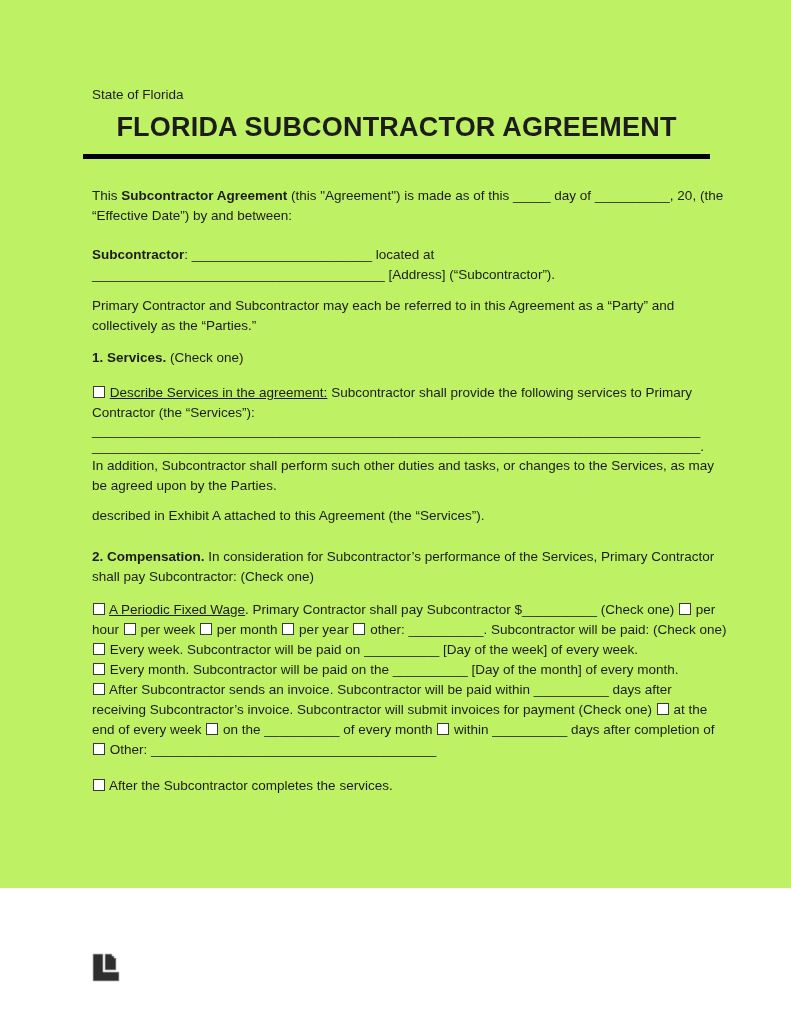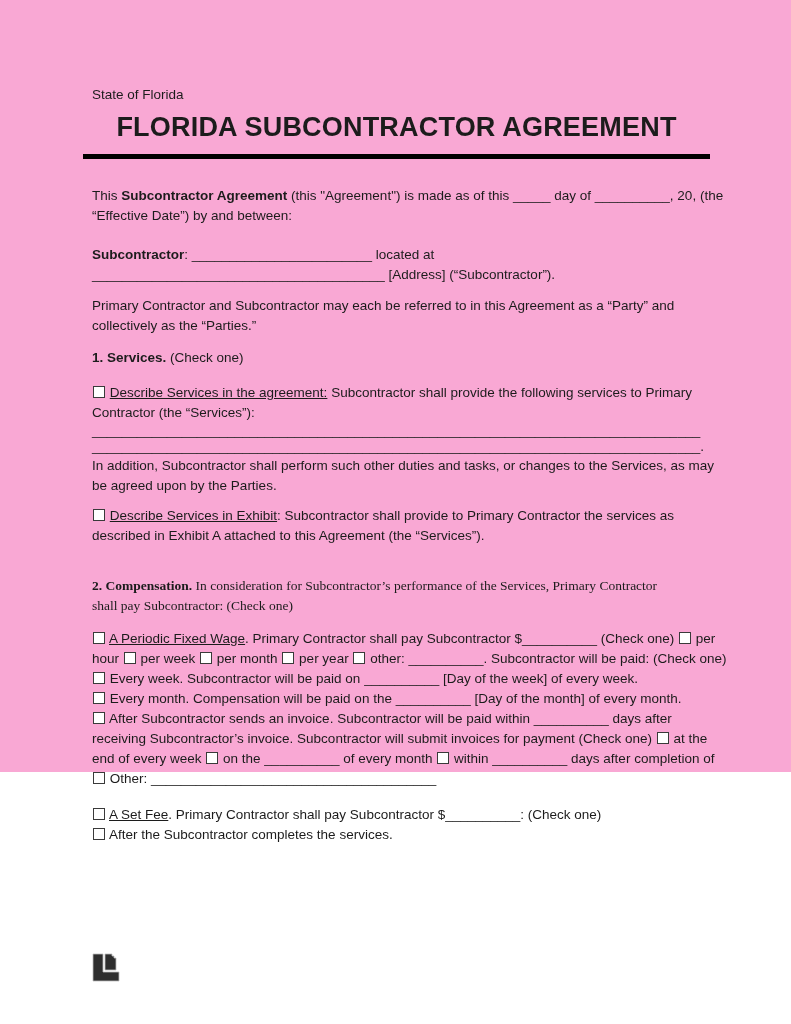--- a/index.html
+++ b/index.html
@@ -3,21 +3,21 @@
 <meta charset="utf-8">
 <style>
   html,body{margin:0;padding:0;background:#ffffff;}
   body{
     width:791px;height:1024px;
     font-family:"Liberation Sans","DejaVu Sans",sans-serif;
     color:#1c1c1c;
     position:relative;
     overflow:hidden;
   }
-  .page{position:relative;width:791px;height:772px;background:#f9a8d4;}
+  .page{position:relative;width:791px;height:888px;background:#bef264;}
   .content{padding:85px 90px 0 92px;font-size:13.5px;line-height:20px;}
   .line{white-space:nowrap;}
   .b{font-weight:bold;}
   .u{text-decoration:underline;}
   .checkbox{
     display:inline-block;width:10px;height:10px;
     border:1.3px solid #3a3a3a;background:#fff;
     vertical-align:-1px;margin:0 1px;
   }
   [data-name="state-line"]{font-size:13.5px;line-height:20px;}
@@ -29,21 +29,21 @@
   }
   [data-name="intro-paragraph"]{margin-top:27px;}
   [data-name="primary-contractor-block"]{margin-top:14px;}
   [data-name="subcontractor-block"]{margin-top:19px;}
   [data-name="parties-paragraph"]{margin-top:11px;}
   [data-name="services-heading"]{margin-top:12px;}
   [data-name="describe-agreement-item"]{margin-top:15px;}
   [data-name="services-blank-lines"] .line{line-height:16px;}
   [data-name="in-addition-paragraph"]{margin-top:1px;}
   [data-name="describe-exhibit-item"]{margin-top:10px;}
-  [data-name="compensation-heading"]{margin-top:30px;font-family:Liberation Serif, serif;}
+  [data-name="compensation-heading"]{margin-top:21px;}
   [data-name="periodic-wage-item"]{margin-top:13px;}
   [data-name="set-fee-item"]{margin-top:16px;}
   [data-name="legaltemplates-logo"]{
     position:absolute;left:90px;top:952px;width:32px;height:32px;
   }
 </style>
 </head>
 <body>
 
 <div class="page" data-name="document-page">
@@ -72,39 +72,37 @@
         </div>
         <div data-name="services-blank-lines">
           <div class="line" data-name="services-blank-lines-line"><span data-name="text-run">_________________________________________________________________________________</span></div>
           <div class="line" data-name="services-blank-lines-line"><span data-name="text-run">_________________________________________________________________________________.</span></div>
         </div>
         <div data-name="in-addition-paragraph">
           <div class="line" data-name="in-addition-paragraph-line"><span data-name="text-run">In addition, Subcontractor shall perform such other duties and tasks, or changes to the Services, as may</span></div>
           <div class="line" data-name="in-addition-paragraph-line"><span data-name="text-run">be agreed upon by the Parties.</span></div>
         </div>
         <div data-name="describe-exhibit-item">
-          <div class="line" data-name="describe-exhibit-item-line"><span class="checkbox" data-name="checkbox-icon"></span><span data-name="text-run"> </span><span class="u" data-name="text-run">Describe Services in Exhibit</span><span data-name="text-run">: Subcontractor shall provide to Primary Contractor the services as</span></div>
           <div class="line" data-name="describe-exhibit-item-line"><span data-name="text-run">described in Exhibit A attached to this Agreement (the “Services”).</span></div>
         </div>
         <div data-name="compensation-heading">
           <div class="line" data-name="compensation-heading-line"><span class="b" data-name="text-run">2. Compensation.</span><span data-name="text-run"> In consideration for Subcontractor’s performance of the Services, Primary Contractor</span></div>
           <div class="line" data-name="compensation-heading-line"><span data-name="text-run">shall pay Subcontractor: (Check one)</span></div>
         </div>
         <div data-name="periodic-wage-item">
           <div class="line" data-name="periodic-wage-item-line"><span class="checkbox" data-name="checkbox-icon"></span><span data-name="text-run"> </span><span class="u" data-name="text-run">A Periodic Fixed Wage</span><span data-name="text-run">. Primary Contractor shall pay Subcontractor $__________ (Check one) </span><span class="checkbox" data-name="checkbox-icon"></span><span data-name="text-run"> per</span></div>
           <div class="line" data-name="periodic-wage-item-line"><span data-name="text-run">hour </span><span class="checkbox" data-name="checkbox-icon"></span><span data-name="text-run"> per week </span><span class="checkbox" data-name="checkbox-icon"></span><span data-name="text-run"> per month </span><span class="checkbox" data-name="checkbox-icon"></span><span data-name="text-run"> per year </span><span class="checkbox" data-name="checkbox-icon"></span><span data-name="text-run"> other: __________. Subcontractor will be paid: (Check one)</span></div>
           <div class="line" data-name="periodic-wage-item-line"><span class="checkbox" data-name="checkbox-icon"></span><span data-name="text-run"> Every week. Subcontractor will be paid on __________ [Day of the week] of every week.</span></div>
-          <div class="line" data-name="periodic-wage-item-line"><span class="checkbox" data-name="checkbox-icon"></span><span data-name="text-run"> Every month. Compensation will be paid on the __________ [Day of the month] of every month.</span></div>
+          <div class="line" data-name="periodic-wage-item-line"><span class="checkbox" data-name="checkbox-icon"></span><span data-name="text-run"> Every month. Subcontractor will be paid on the __________ [Day of the month] of every month.</span></div>
           <div class="line" data-name="periodic-wage-item-line"><span class="checkbox" data-name="checkbox-icon"></span><span data-name="text-run"> After Subcontractor sends an invoice. Subcontractor will be paid within __________ days after</span></div>
           <div class="line" data-name="periodic-wage-item-line"><span data-name="text-run">receiving Subcontractor’s invoice. Subcontractor will submit invoices for payment (Check one) </span><span class="checkbox" data-name="checkbox-icon"></span><span data-name="text-run"> at the</span></div>
           <div class="line" data-name="periodic-wage-item-line"><span data-name="text-run">end of every week </span><span class="checkbox" data-name="checkbox-icon"></span><span data-name="text-run"> on the __________ of every month </span><span class="checkbox" data-name="checkbox-icon"></span><span data-name="text-run"> within __________ days after completion of</span></div>
           <div class="line" data-name="periodic-wage-item-line"><span class="checkbox" data-name="checkbox-icon"></span><span data-name="text-run"> Other: ______________________________________</span></div>
         </div>
         <div data-name="set-fee-item">
-          <div class="line" data-name="set-fee-item-line"><span class="checkbox" data-name="checkbox-icon"></span><span data-name="text-run"> </span><span class="u" data-name="text-run">A Set Fee</span><span data-name="text-run">. Primary Contractor shall pay Subcontractor $__________: (Check one)</span></div>
           <div class="line" data-name="set-fee-item-line"><span class="checkbox" data-name="checkbox-icon"></span><span data-name="text-run"> After the Subcontractor completes the services.</span></div>
         </div>
       </div>
   </div>
 
   <div data-name="legaltemplates-logo">
     <svg width="32" height="32" viewBox="0 0 32 32" data-name="legaltemplates-logo-icon">
       <path d="M3 2 H13 V20 H29 V29 H3 Z" fill="#2e2e2e" stroke="#bdbdbd" stroke-width="0.8"></path>
       <path d="M15 2 h7 v2 h2 v2 h2 v12 h-11 z" fill="#2e2e2e" stroke="#bdbdbd" stroke-width="0.8"></path>
     </svg>

